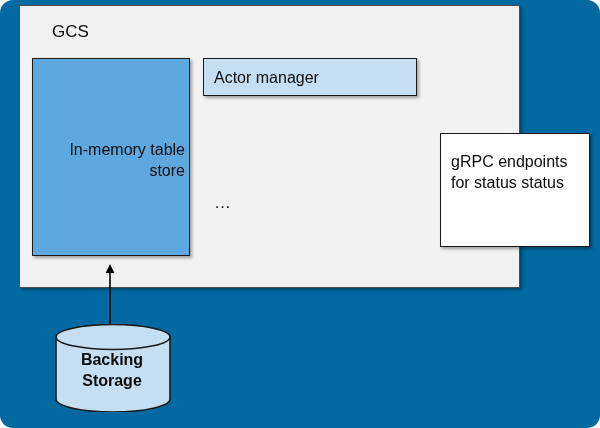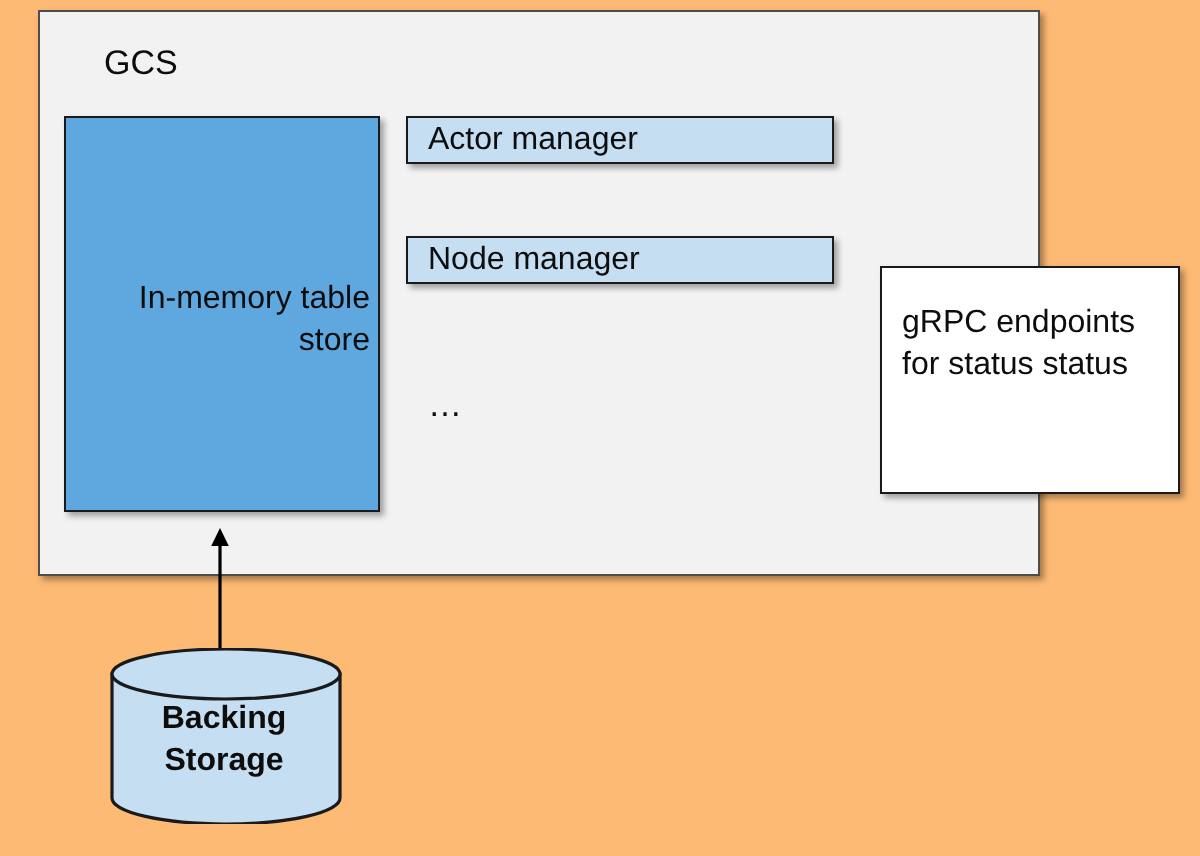--- a/index.html
+++ b/index.html
@@ -7,22 +7,23 @@
     padding: 0;
     background: #ffffff;
   }
   body {
     font-family: "Liberation Sans", sans-serif;
   }
   #canvas {
     position: relative;
     width: 600px;
     height: 428px;
-    background: #fdba74;
+    background: #0369a1;
     overflow: hidden;
+    border-radius: 13px;
   }
 
   
   .gcs-container {
     position: absolute;
     left: 19px;
     top: 5px;
     width: 501px;
     height: 283px;
     background: #F2F2F2;
@@ -61,21 +62,21 @@
     font-size: 16px;
     line-height: 21px;
     color: #0d0d0d;
   }
 
   
   .mgr-box {
     position: absolute;
     left: 203px;
     width: 214px;
-    height: 24px;
+    height: 38px;
     background: #C6DEF2;
     border: 1px solid #1a1a1a;
     box-sizing: border-box;
     box-shadow: 2px 2px 3px rgba(0,0,0,0.35);
   }
   .mgr-box .mgr-text {
     position: absolute;
     left: 10px;
     top: 50%;
     transform: translateY(-50%);
@@ -159,23 +160,20 @@
   </div>
 
   <div class="inmemory-box">
     <div class="inmemory-text">In-memory table store</div>
   </div>
 
   <div class="mgr-box mgr-actor">
     <div class="mgr-text">Actor manager</div>
   </div>
 
-  <div class="mgr-box mgr-node">
-    <div class="mgr-text">Node manager</div>
-  </div>
 
   <div class="ellipsis-text">…</div>
 
   <div class="grpc-box">
     <div class="grpc-text">gRPC endpoints for status status</div>
   </div>
 
   <svg class="arrow-svg" viewBox="0 0 36 74">
     <line x1="18" y1="9" x2="18" y2="65" stroke="#000000" stroke-width="1.6"></line>
     <polygon points="18,2 13.6,11 22.4,11" fill="#000000"></polygon>

